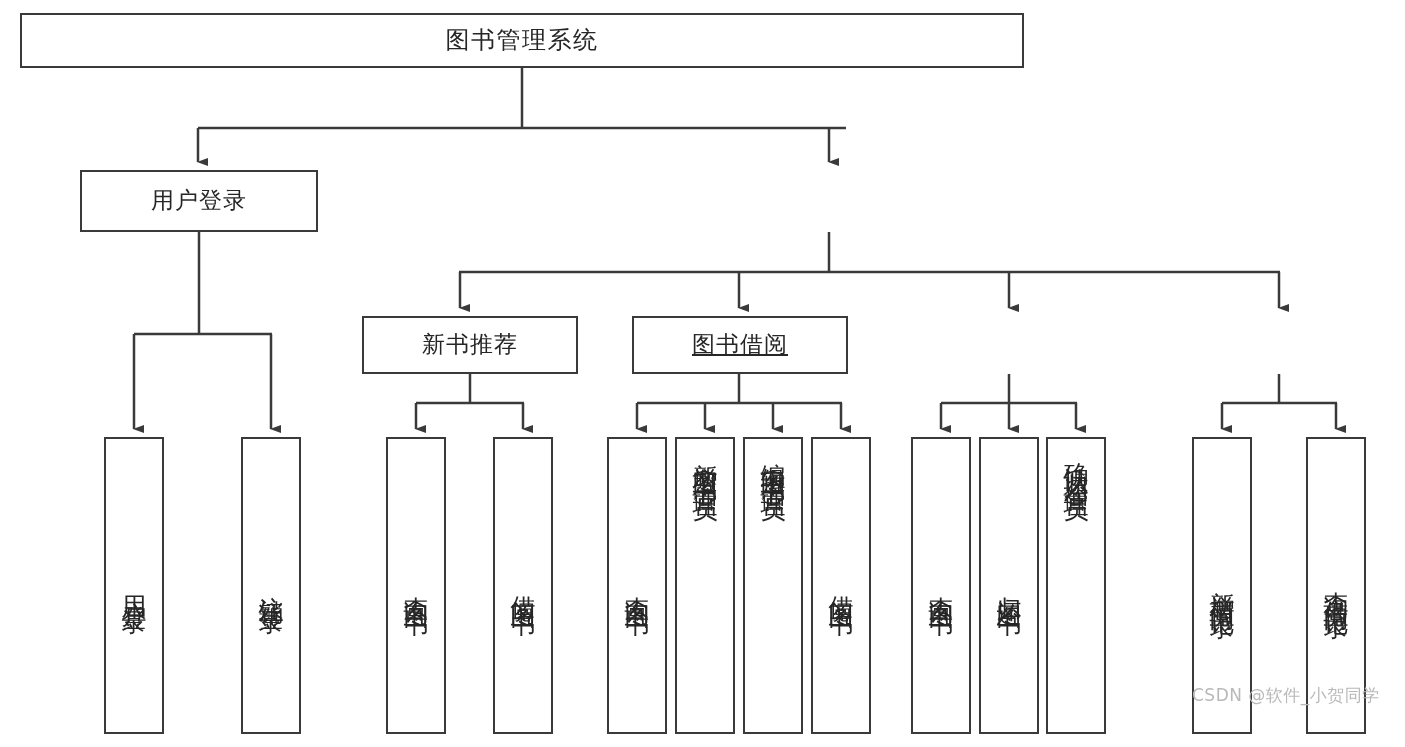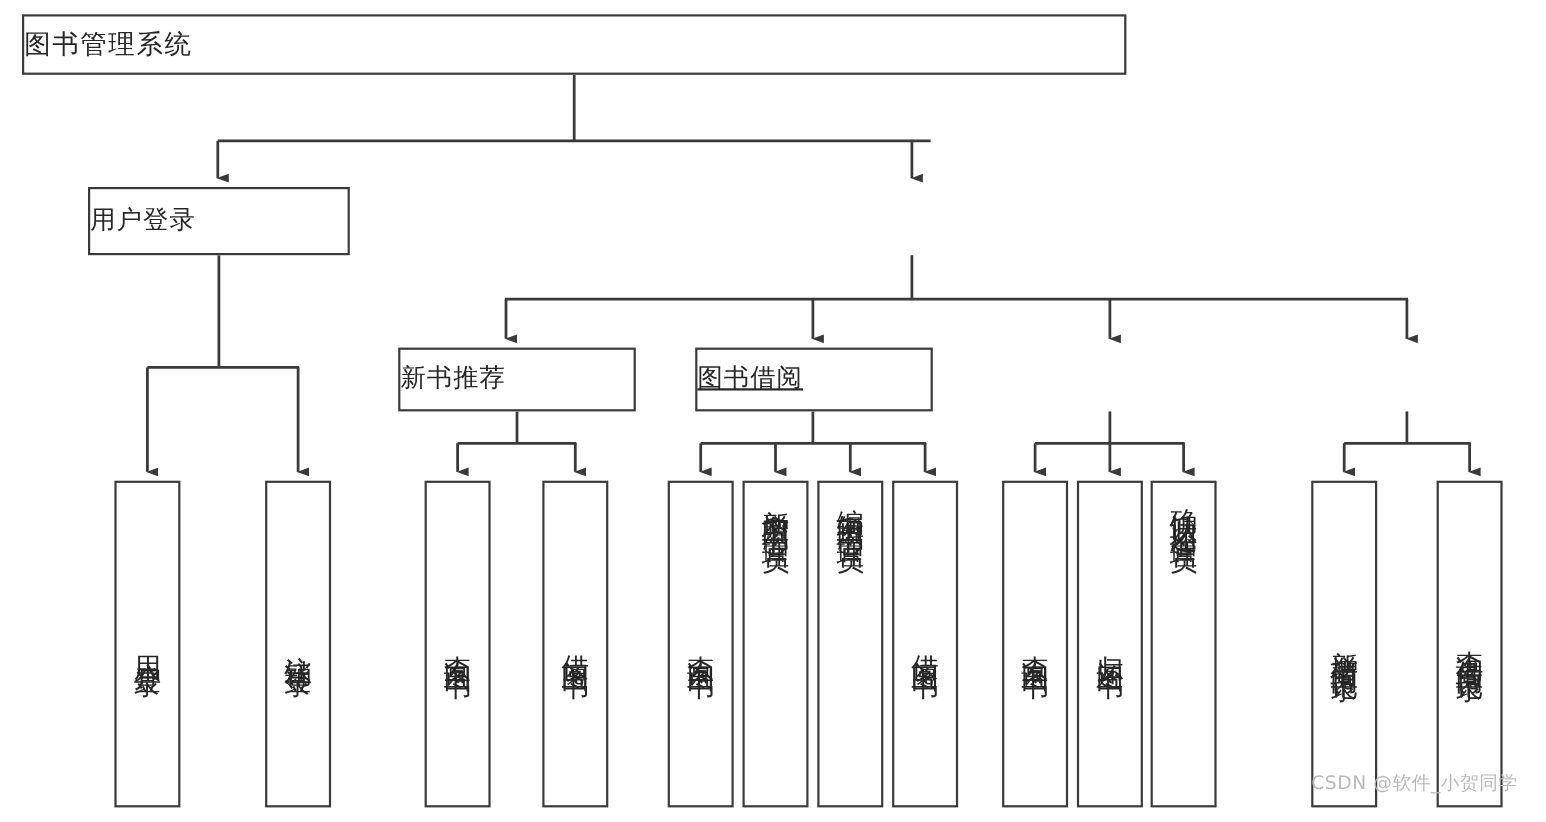--- a/index.html
+++ b/index.html
@@ -26,20 +26,21 @@
     height: 747px;
     pointer-events: none;
   }
   .node {
     position: absolute;
     box-sizing: border-box;
     border: 2.5px solid #3a3a3a;
     background: #ffffff;
     display: flex;
     align-items: center;
+    justify-content: center;
     color: #262626;
     z-index: 2;
   }
   .node .lbl {
     display: block;
     line-height: 1.18;
     text-align: center;
     white-space: nowrap;
   }
   
@@ -187,15 +188,15 @@
     <span class="lbl">确认归还（管理员）</span>
   </div>
 
   <div class="node v" style="left:1192px; top:437px; width:60px; height:297px;">
     <span class="lbl">新增借阅记录</span>
   </div>
   <div class="node v" style="left:1306px; top:437px; width:60px; height:297px;">
     <span class="lbl">查询借阅记录</span>
   </div>
 
-  <div class="watermark" style="left:1192px; top:700px;">CSDN @软件_小贺同学</div>
+  <div class="watermark" style="left:1192px; top:684px;">CSDN @软件_小贺同学</div>
 
 </div>
 
 </body></html>

